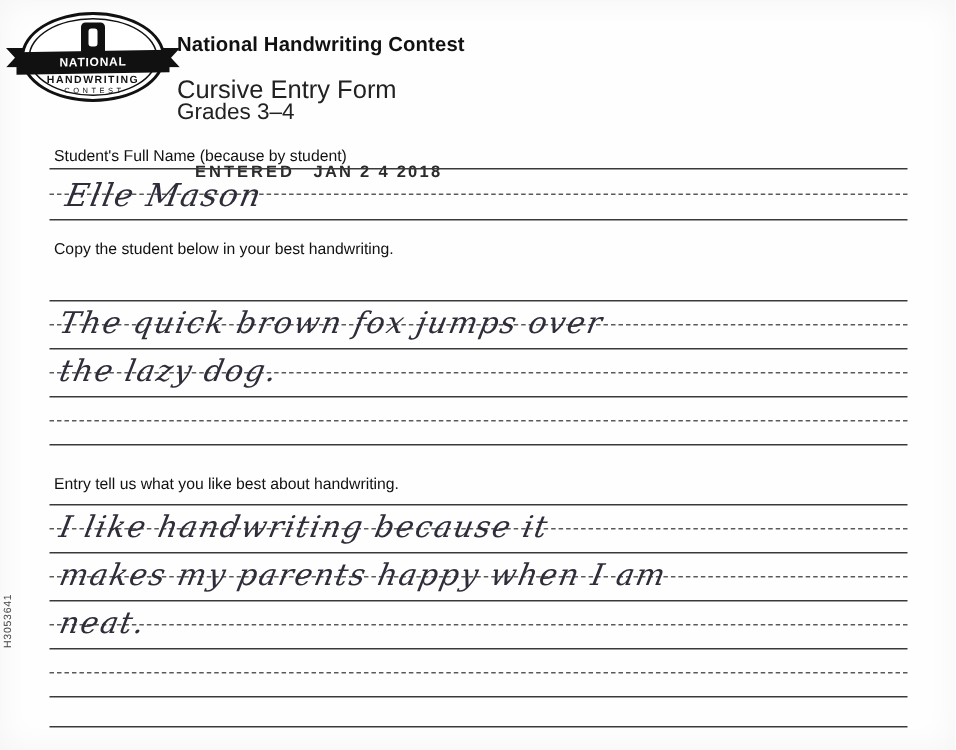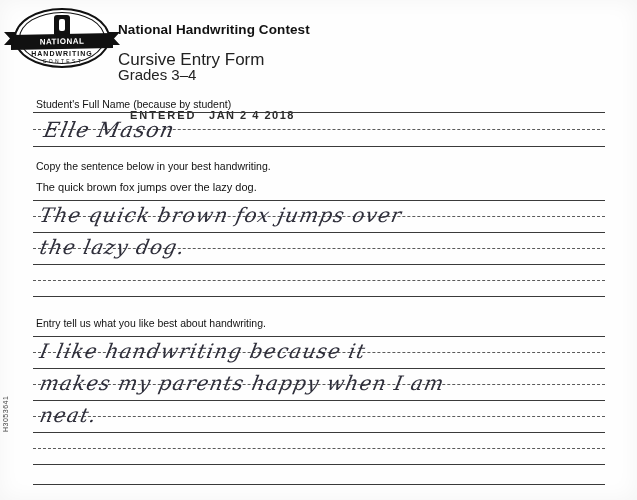--- a/index.html
+++ b/index.html
@@ -279,22 +279,21 @@
 
   <div class="prompt" style="top:98px;">Student's Full Name (because by student)</div>
 
   <div class="ruleset" style="top:112px; height:36px;">
     <div class="rule-solid" style="top:0px;"></div>
     <div class="rule-dashed" style="top:17px;"></div>
     <div class="rule-solid" style="top:34px;"></div>
   </div>
   <div class="hand hand-name" style="left:44px; top:118px;">Elle Mason</div>
 
-  <div class="prompt" style="top:160px;">Copy the sentence below in your best handwriting.</div>
-  <div class="prompt" style="top:181px; font-size:11px;">The quick brown fox jumps over the lazy dog.</div>
+  <div class="prompt" style="top:160px;">Copy the student below in your best handwriting.</div>
 
   <div class="ruleset" style="top:200px; height:100px;">
     <div class="rule-solid" style="top:0px;"></div>
     <div class="rule-dashed" style="top:16px;"></div>
     <div class="rule-solid" style="top:32px;"></div>
     <div class="rule-dashed" style="top:48px;"></div>
     <div class="rule-solid" style="top:64px;"></div>
     <div class="rule-dashed" style="top:80px;"></div>
     <div class="rule-solid" style="top:96px;"></div>
   </div>

